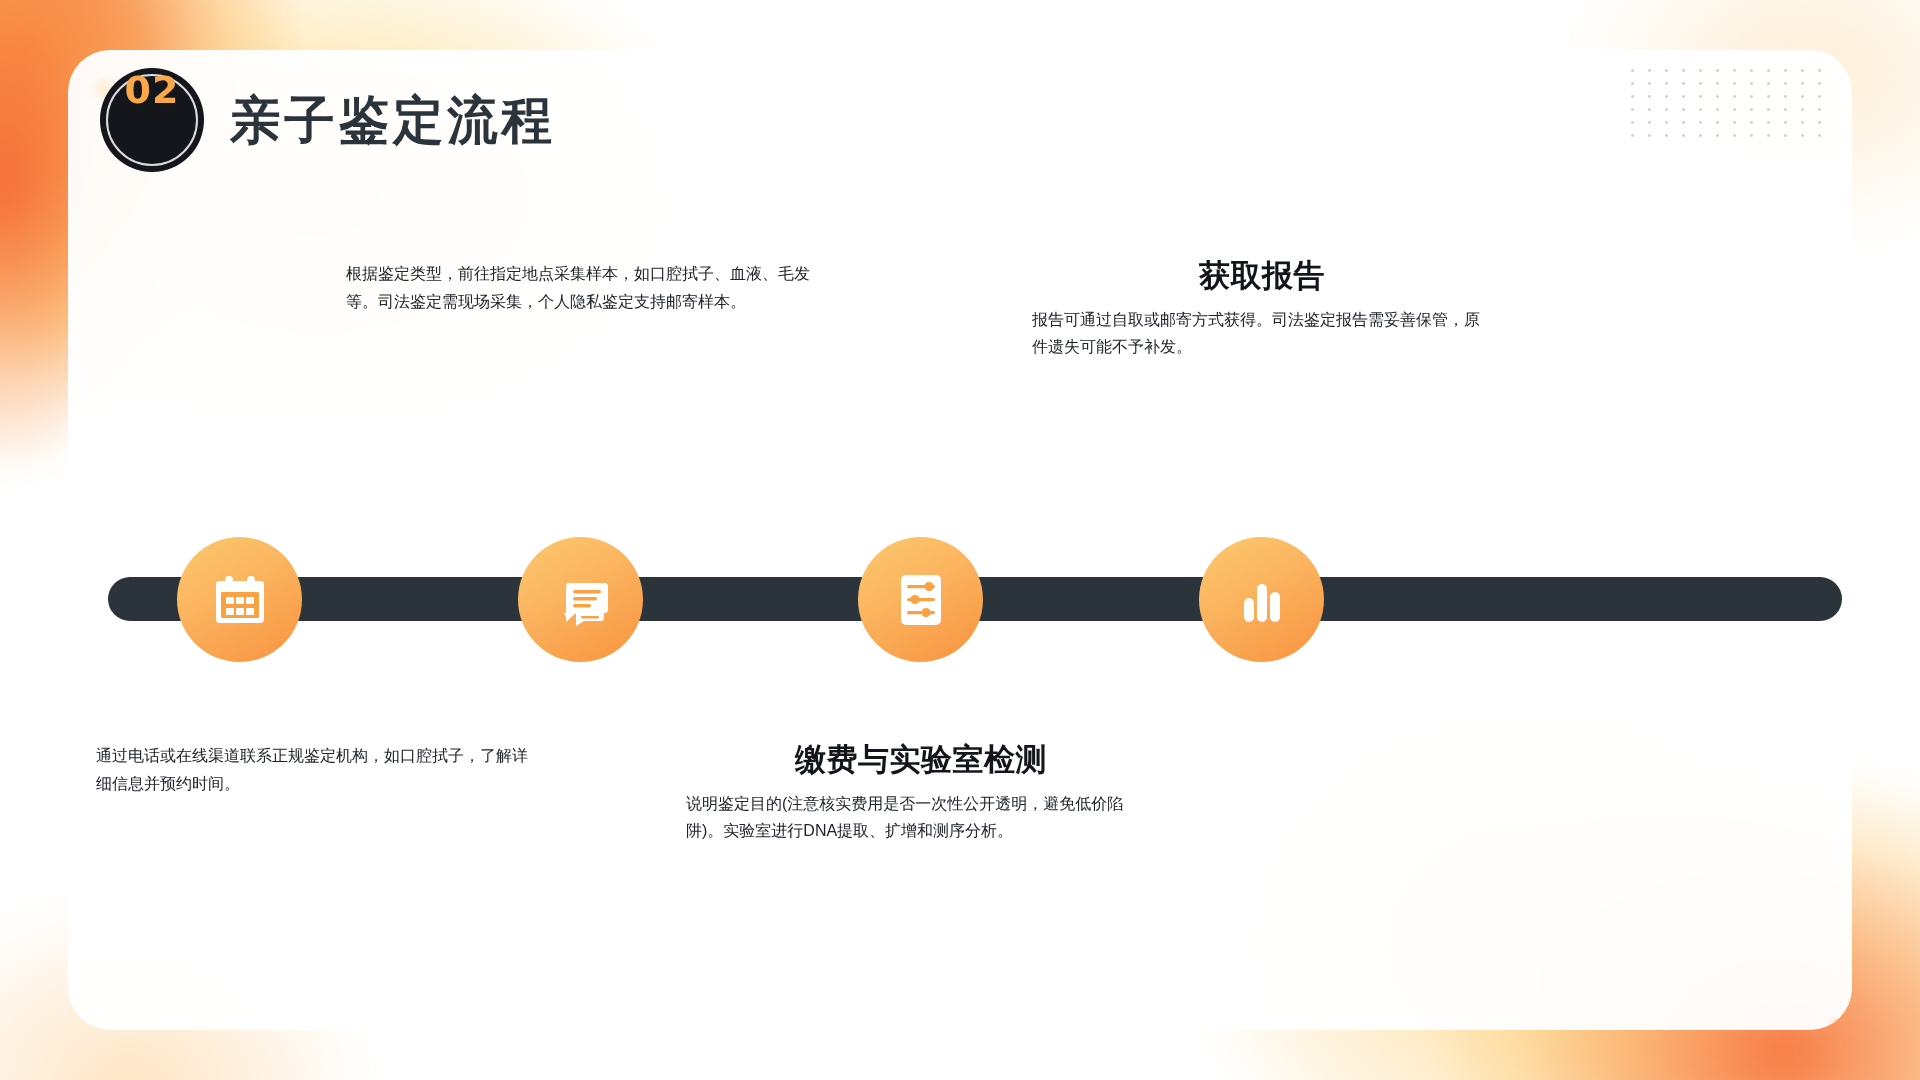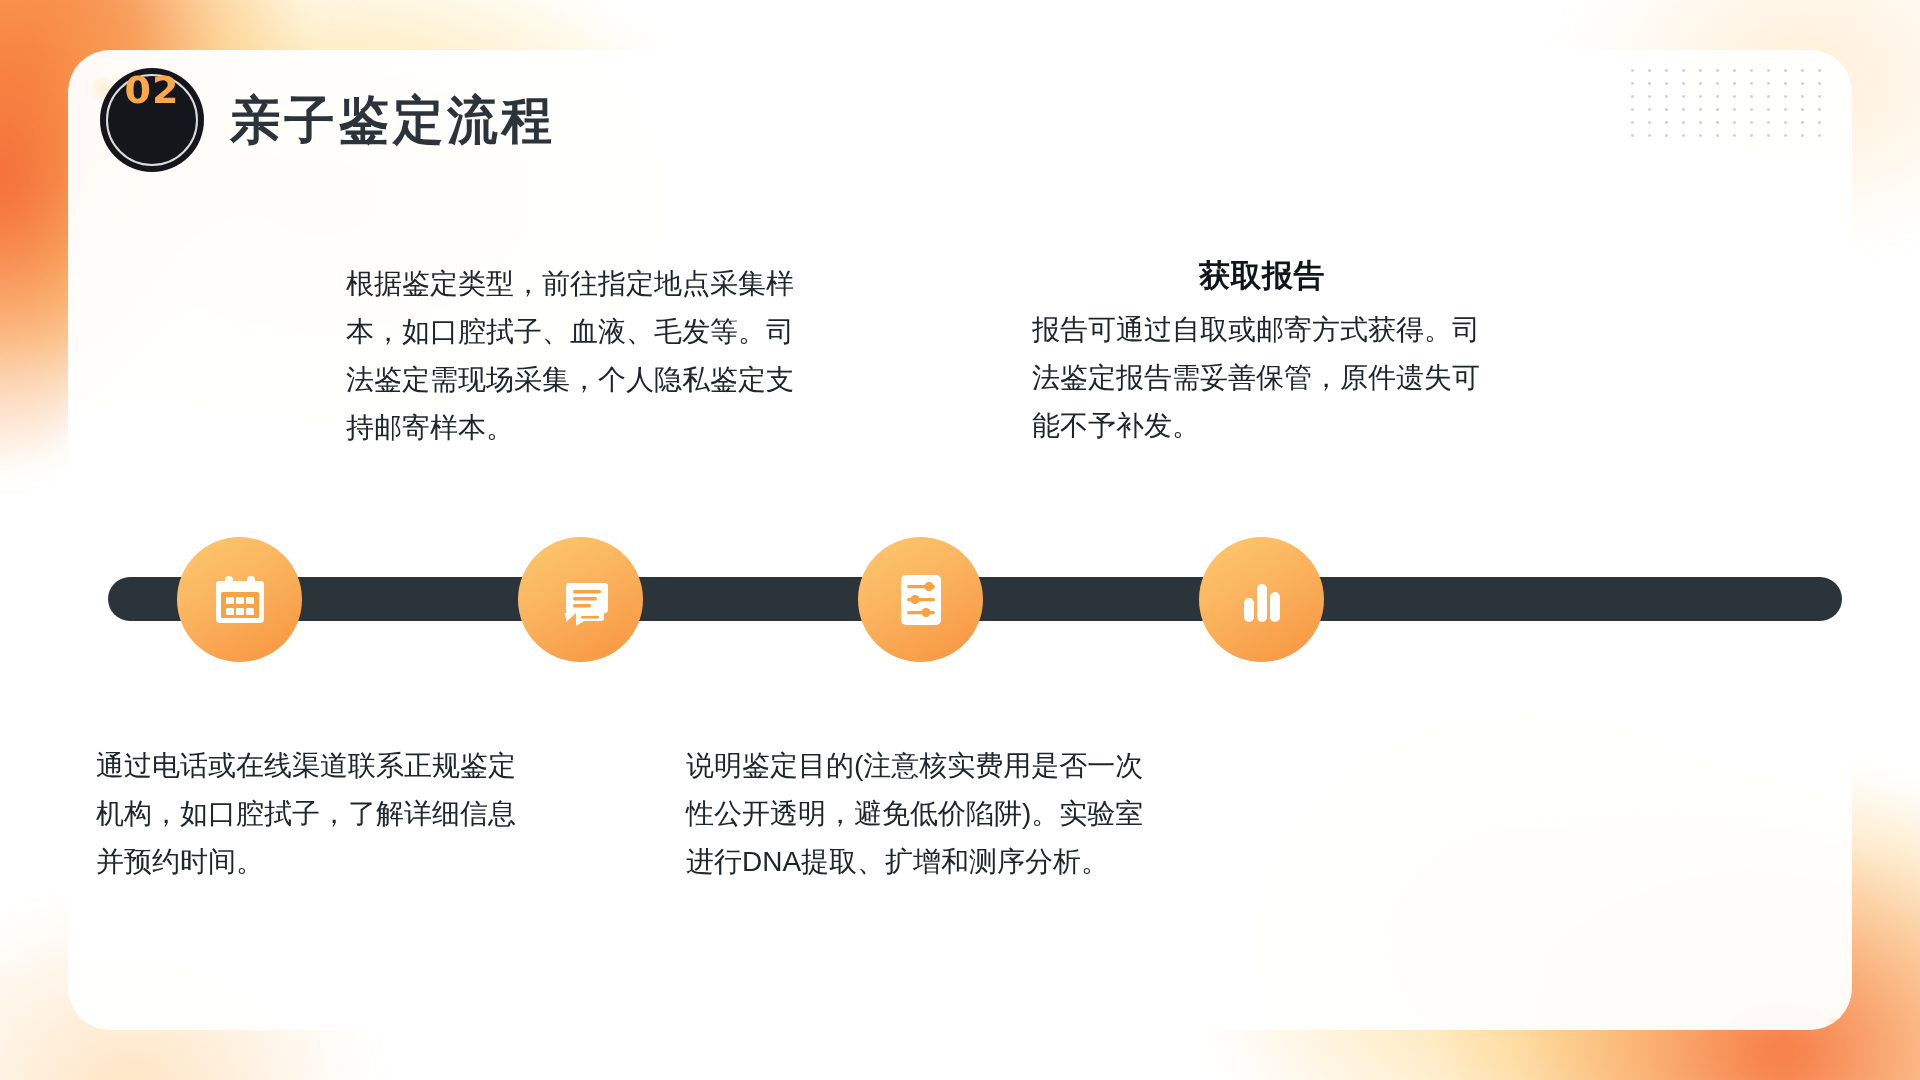--- a/index.html
+++ b/index.html
@@ -136,21 +136,21 @@
   .block .b-title {
     font-size:31px;
     font-weight:800;
     color:#12151a;
     letter-spacing:.5px;
     margin-bottom:12px;
     line-height:1.15;
     white-space:nowrap;
   }
   .block .b-body {
-    font-size:28px;
+    font-size:16px;
     line-height:1.72;
     color:#20242b;
     font-weight:400;
   }
   .align-center .b-title { text-align:center; }
 
 </style>
 </head>
 <body>
 
@@ -242,16 +242,17 @@
   <div class="block align-center" style="left: 1032px; top: 258px; width: 460px;">
     <div class="b-title">获取报告</div>
     <div class="b-body">报告可通过自取或邮寄方式获得。司法鉴定报告需妥善保管，原件遗失可能不予补发。</div>
   </div>
 
   <div class="block align-center" style="left: 96px; top: 742px; width: 440px;">
     <div class="b-body">通过电话或在线渠道联系正规鉴定机构，如口腔拭子，了解详细信息并预约时间。</div>
   </div>
 
   <div class="block align-center" style="left: 686px; top: 742px; width: 470px;">
+    <div class="b-title">缴费与实验室检测</div>
     <div class="b-body">说明鉴定目的(注意核实费用是否一次性公开透明，避免低价陷阱)。实验室进行DNA提取、扩增和测序分析。</div>
   </div>
 
 </div>
 
 </body></html>

